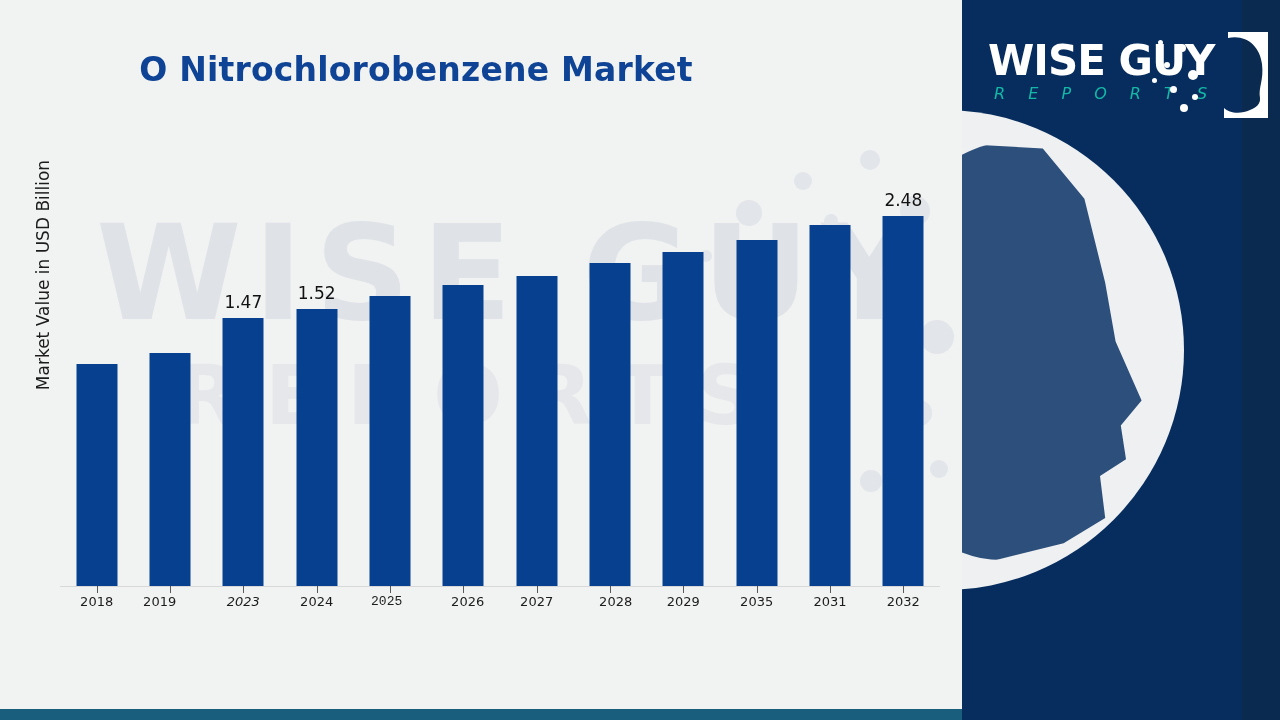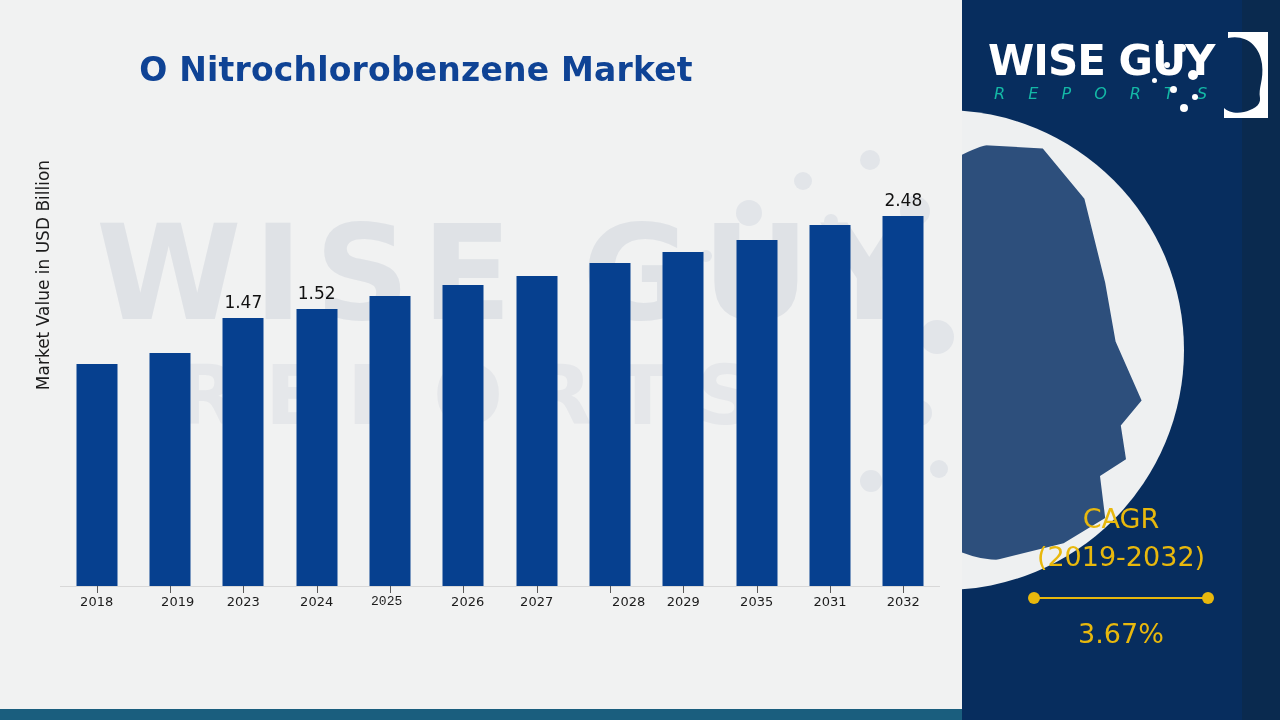--- a/index.html
+++ b/index.html
@@ -172,35 +172,35 @@
           <div class="bar" title="2031: 1.98" style="height: 360.954px; background: rgb(6, 64, 143);"></div>
         </div>
         <div class="bar-slot" style="left: 806.667px; height: 426px;">
           <div class="bar" title="2032: 2.03" style="height: 370.069px; background: rgb(6, 64, 143);"></div>
         </div>
       </div>
     <div id="axis-line"></div>
   <div class="tick" style="left: 96.6667px;"></div>
       <div class="xtick-label" style="left: 60px; width: 73.3333px;">2018</div>
       <div class="tick" style="left: 170px;"></div>
-      <div class="xtick-label" style="left: 141px; width: 73.3333px;">2019</div>
+      <div class="xtick-label" style="left: 123px; width: 73.3333px;">2019</div>
       <div class="bar-value" style="left: 243.333px; top: 292.019px;">1.47</div>
       <div class="tick" style="left: 243.333px;"></div>
-      <div class="xtick-label" style="left: 206.667px; width: 73.3333px;">2023</div>
+      <div class="xtick-label" style="left: 206.667px; width: 73.3333px; font-style: italic;">2023</div>
       <div class="bar-value" style="left: 316.667px; top: 282.904px;">1.52</div>
       <div class="tick" style="left: 316.667px;"></div>
       <div class="xtick-label" style="left: 280px; width: 73.3333px;">2024</div>
       <div class="tick" style="left: 390px;"></div>
       <div class="xtick-label" style="left: 350px; width: 73.3333px; font-family: Liberation Mono, monospace;">2025</div>
       <div class="tick" style="left: 463.333px;"></div>
       <div class="xtick-label" style="left: 431px; width: 73.3333px;">2026</div>
       <div class="tick" style="left: 536.667px;"></div>
       <div class="xtick-label" style="left: 500px; width: 73.3333px;">2027</div>
       <div class="tick" style="left: 610px;"></div>
-      <div class="xtick-label" style="left: 592px; width: 73.3333px;">2028</div>
+      <div class="xtick-label" style="left: 579px; width: 73.3333px;">2028</div>
       <div class="tick" style="left: 683.333px;"></div>
       <div class="xtick-label" style="left: 646.667px; width: 73.3333px;">2029</div>
       <div class="tick" style="left: 756.667px;"></div>
       <div class="xtick-label" style="left: 720px; width: 73.3333px;">2035</div>
       <div class="tick" style="left: 830px;"></div>
       <div class="xtick-label" style="left: 793.333px; width: 73.3333px;">2031</div>
       <div class="bar-value" style="left: 903.333px; top: 189.931px;">2.48</div>
       <div class="tick" style="left: 903.333px;"></div>
       <div class="xtick-label" style="left: 866.667px; width: 73.3333px;">2032</div>
     </div>
@@ -222,26 +222,16 @@
         <div class="logo-dot" style="left:-34px;top:30px;width:6px;height:6px;"></div>
         <div class="logo-dot" style="left:-10px;top:38px;width:10px;height:10px;"></div>
         <div class="logo-dot" style="left:-28px;top:54px;width:7px;height:7px;"></div>
         <div class="logo-dot" style="left:-46px;top:46px;width:5px;height:5px;"></div>
         <div class="logo-dot" style="left:-6px;top:62px;width:6px;height:6px;"></div>
         <div class="logo-dot" style="left:-18px;top:72px;width:8px;height:8px;"></div>
         <div class="logo-dot" style="left:-40px;top:8px;width:5px;height:5px;"></div>
       </div>
     </div>
 
-    <div id="cagr-block">
-      <div id="cagr-label">CAGR</div>
-      <div id="cagr-range">(2019-2032)</div>
-      <div id="cagr-rule">
-        <div class="knob l"></div>
-        <div class="line"></div>
-        <div class="knob r"></div>
-      </div>
-      <div id="cagr-value">3.67%</div>
-    </div>
   </div>
 
   <div id="bottom-strip"></div>
 </div>
 
 </body></html>

